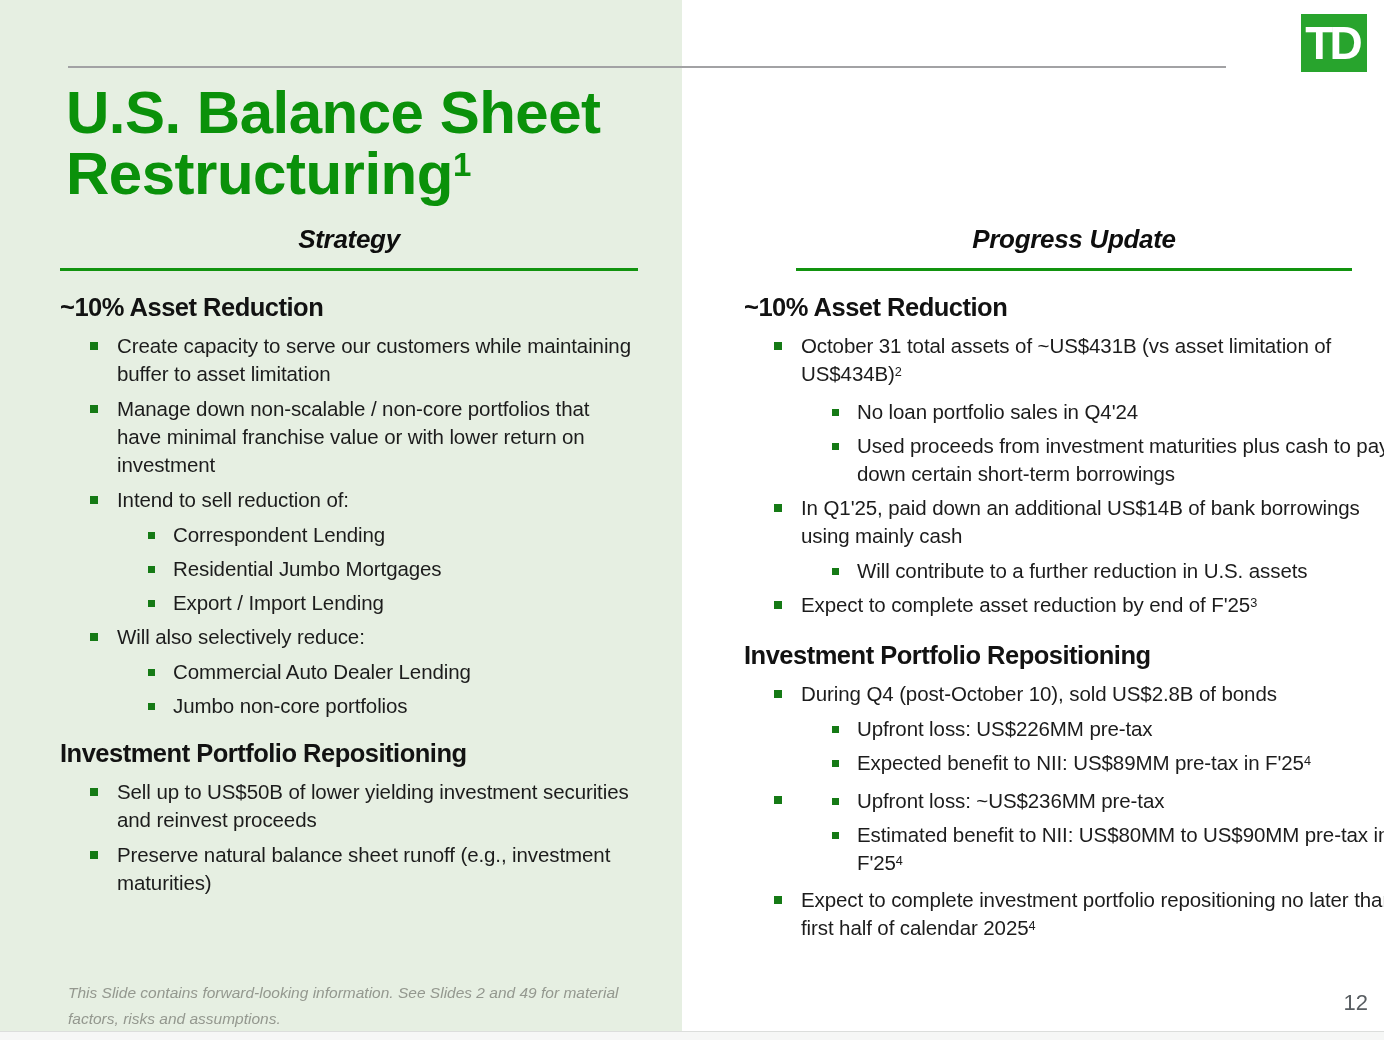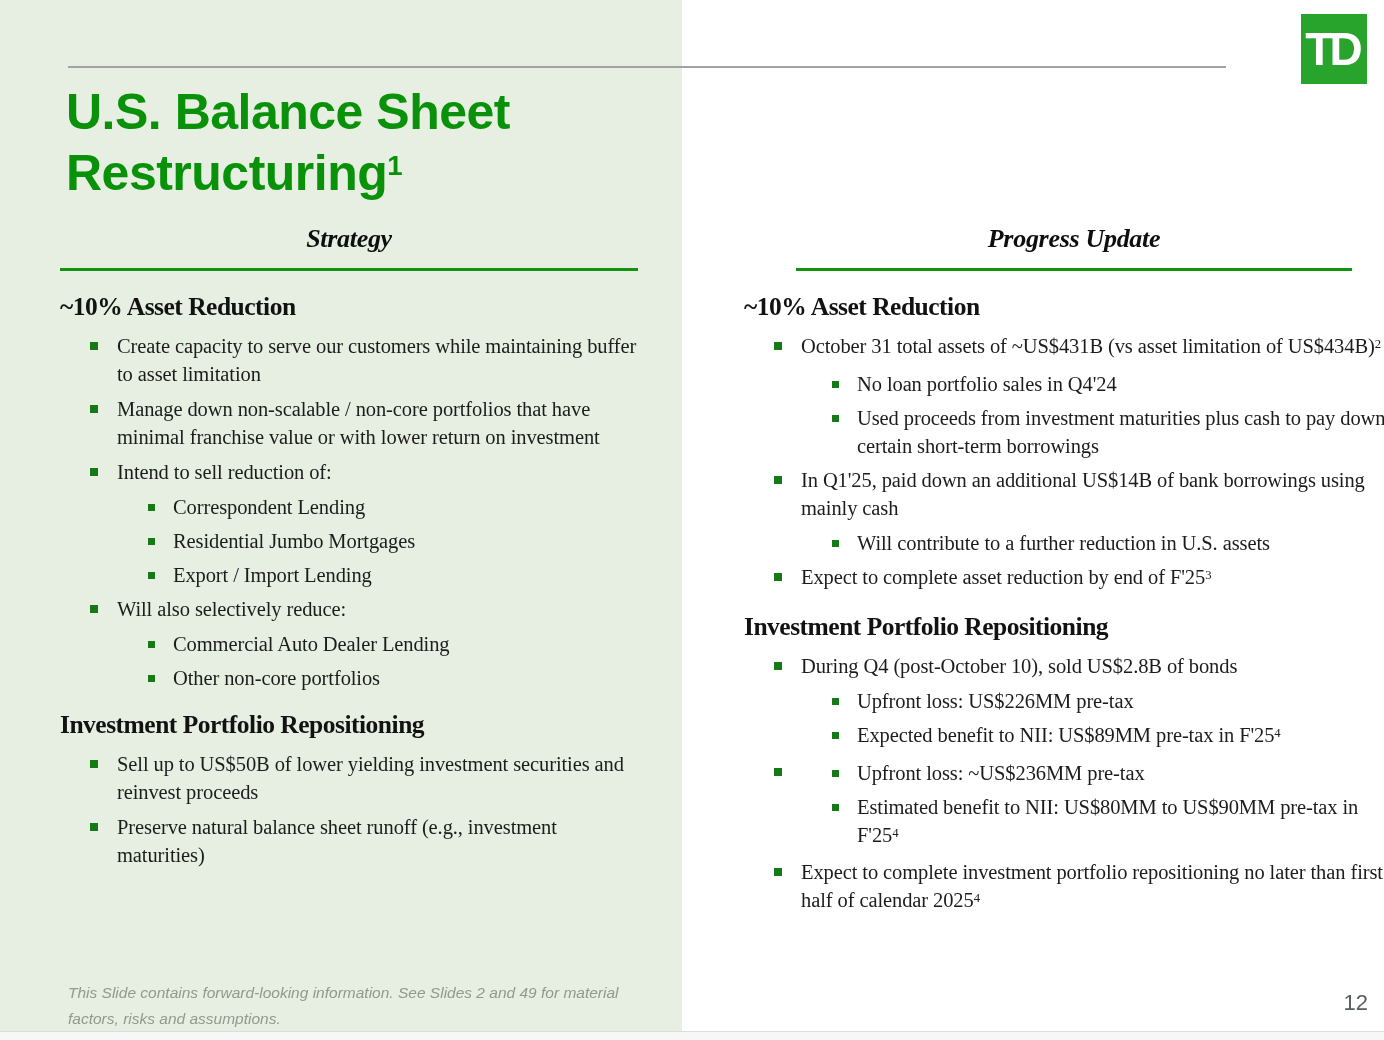--- a/index.html
+++ b/index.html
@@ -15,35 +15,35 @@
     position:absolute; left:0; top:0; width:682px; height:1040px;
     background:#e6efe2;
   }
 
   .top-rule {
     position:absolute; left:68px; top:66px; width:1158px; height:2px;
     background:#a2a2a4;
   }
 
   .logo {
-    position:absolute; left:1301px; top:14px; width:66px; height:70px;
+    position:absolute; left:1301px; top:14px; width:66px; height:58px;
     background:#28a42d; color:#ffffff;
     display:flex; align-items:center; justify-content:center;
     font-weight:bold; font-size:46px; letter-spacing:-4px;
     padding-right:4px; box-sizing:border-box;
   }
 
   .title {
     position:absolute; left:66px; top:82px; margin:0;
-    font-size:50px; line-height:61px; font-weight:bold;
+    font-size:60px; line-height:61px; font-weight:bold;
     color:#0a910a; letter-spacing:-0.5px;
   }
   .title .sup-t { font-size:55%; position:relative; top:-0.55em; font-weight:bold; }
 
-  .col { position:absolute; top:222px;font-family:Liberation Serif, serif; }
+  .col { position:absolute; top:222px; }
   .col-left  { left:60px;  width:578px; }
   .col-right { left:744px; width:650px; }
 
   .head-block { width:100%; }
   .col-right .head-block { margin-left:52px; width:556px; }
 
   .col-header {
     font-size:26px; font-weight:bold; font-style:italic;
     color:#0e0e0e; text-align:center; line-height:34px; letter-spacing:-0.3px;
   }
@@ -111,21 +111,21 @@
     <div class="col-body">
         <div class="sec-heading">~10% Asset Reduction</div>
         <div class="b l1"><span class="marker"></span><span class="bt">Create capacity to serve our customers while maintaining buffer to asset limitation</span></div>
         <div class="b l1"><span class="marker"></span><span class="bt">Manage down non-scalable / non-core portfolios that have minimal franchise value or with lower return on investment</span></div>
         <div class="b l1"><span class="marker"></span><span class="bt">Intend to sell reduction of:</span></div>
         <div class="b l2"><span class="marker"></span><span class="bt">Correspondent Lending</span></div>
         <div class="b l2"><span class="marker"></span><span class="bt">Residential Jumbo Mortgages</span></div>
         <div class="b l2"><span class="marker"></span><span class="bt">Export / Import Lending</span></div>
         <div class="b l1"><span class="marker"></span><span class="bt">Will also selectively reduce:</span></div>
         <div class="b l2"><span class="marker"></span><span class="bt">Commercial Auto Dealer Lending</span></div>
-        <div class="b l2"><span class="marker"></span><span class="bt">Other non-core portfolios</span></div>
+        <div class="b l2"><span class="marker"></span><span class="bt">Jumbo non-core portfolios</span></div>
         <div class="sec-heading">Investment Portfolio Repositioning</div>
         <div class="b l1"><span class="marker"></span><span class="bt">Sell up to US$50B of lower yielding investment securities and reinvest proceeds</span></div>
         <div class="b l1"><span class="marker"></span><span class="bt">Preserve natural balance sheet runoff (e.g., investment maturities)</span></div>
       </div>
   </div>
 
   <div class="col col-right">
     <div class="head-block">
       <div class="col-header">Progress Update</div>
       <div class="col-rule"></div>

